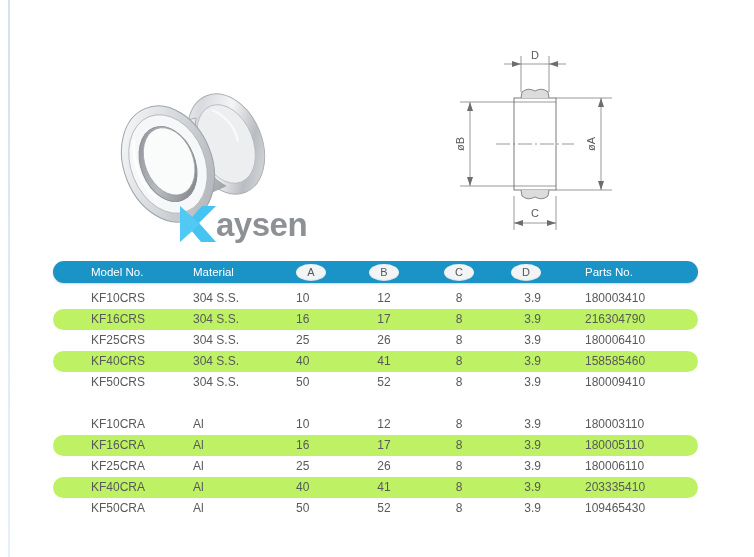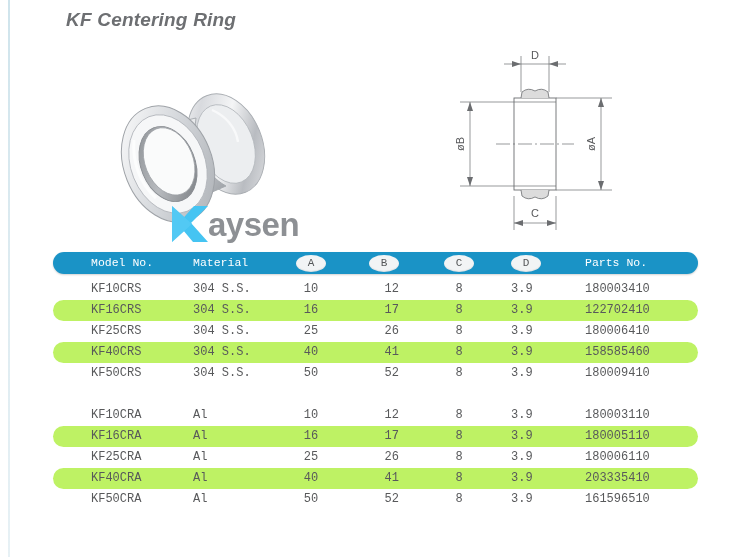--- a/index.html
+++ b/index.html
@@ -43,21 +43,21 @@
     left: 108px;
     top: 66px;
     width: 170px;
     height: 160px;
   }
   .ring-svg { display: block; }
 
   
   .logo {
     position: absolute;
-    left: 170px;
+    left: 178px;
     top: 204px;
     height: 40px;
     display: flex;
     align-items: center;
     text-align: center;
   }
   .logo-k { display: block; }
   .logo-word {
     font-size: 33px;
     font-weight: bold;
@@ -74,23 +74,22 @@
     top: 42px;
     width: 190px;
     height: 200px;
   }
   .tech-svg { display: block; }
 
   
   .spec-table {
     position: absolute;
     left: 53px;
-    top: 252px;
+    top: 261px;
     width: 645px;
-    font-family: Liberation Mono, monospace;
   }
   .thead {
     position: relative;
     height: 22px;
     background: #1a93c6;
     border-radius: 11px;
     box-shadow: 0 1px 2px rgba(0,0,0,0.18);
   }
   .head-cell {
     position: absolute;
@@ -128,34 +127,33 @@
     top: 0;
     height: 21px;
     line-height: 21px;
     font-size: 12px;
     color: #58595b;
     white-space: nowrap;
   }
   
   .c-model    { left: 38px; }
   .c-material { left: 140px; }
-  .c-a        { left: 243px; width: 30px; text-align: center; }
-  .c-b        { left: 316px; width: 30px; text-align: right; }
+  .c-a        { left: 243px; width: 30px; text-align: left; }
+  .c-b        { left: 316px; width: 30px; text-align: center; }
   .c-c        { left: 391px; width: 30px; text-align: center; }
-  .c-d        { left: 458px; width: 30px; text-align: left; }
+  .c-d        { left: 458px; width: 30px; text-align: right; }
   .c-parts    { left: 532px; }
 </style>
 </head>
 <body>
 
 <div class="page">
 
   <div class="edge-rule"></div>
 
-  <div class="page-title">KF Centering Ring</div>
 
   <div class="product-figure">
     <svg class="ring-svg" width="170" height="160" viewBox="0 0 170 160">
       <defs>
         <linearGradient id="gOuter" x1="0" y1="0" x2="1" y2="1">
           <stop offset="0%" stop-color="#fdfdfd"></stop>
           <stop offset="22%" stop-color="#d8dade"></stop>
           <stop offset="48%" stop-color="#f4f5f6"></stop>
           <stop offset="72%" stop-color="#b9bcc1"></stop>
           <stop offset="100%" stop-color="#e9eaec"></stop>
@@ -293,21 +291,21 @@
           <div class="cell c-d">3.9</div>
           <div class="cell c-parts">180003410</div>
         </div>
         <div class="row striped">
           <div class="cell c-model">KF16CRS</div>
           <div class="cell c-material">304 S.S.</div>
           <div class="cell c-a">16</div>
           <div class="cell c-b">17</div>
           <div class="cell c-c">8</div>
           <div class="cell c-d">3.9</div>
-          <div class="cell c-parts">122702410</div>
+          <div class="cell c-parts">216304790</div>
         </div>
         <div class="row">
           <div class="cell c-model">KF25CRS</div>
           <div class="cell c-material">304 S.S.</div>
           <div class="cell c-a">25</div>
           <div class="cell c-b">26</div>
           <div class="cell c-c">8</div>
           <div class="cell c-d">3.9</div>
           <div class="cell c-parts">180006410</div>
         </div>
@@ -366,18 +364,18 @@
           <div class="cell c-d">3.9</div>
           <div class="cell c-parts">203335410</div>
         </div>
         <div class="row">
           <div class="cell c-model">KF50CRA</div>
           <div class="cell c-material">Al</div>
           <div class="cell c-a">50</div>
           <div class="cell c-b">52</div>
           <div class="cell c-c">8</div>
           <div class="cell c-d">3.9</div>
-          <div class="cell c-parts">161596510</div>
+          <div class="cell c-parts">109465430</div>
         </div>
       </div>
 
   </div>
 </div>
 
 </body></html>

